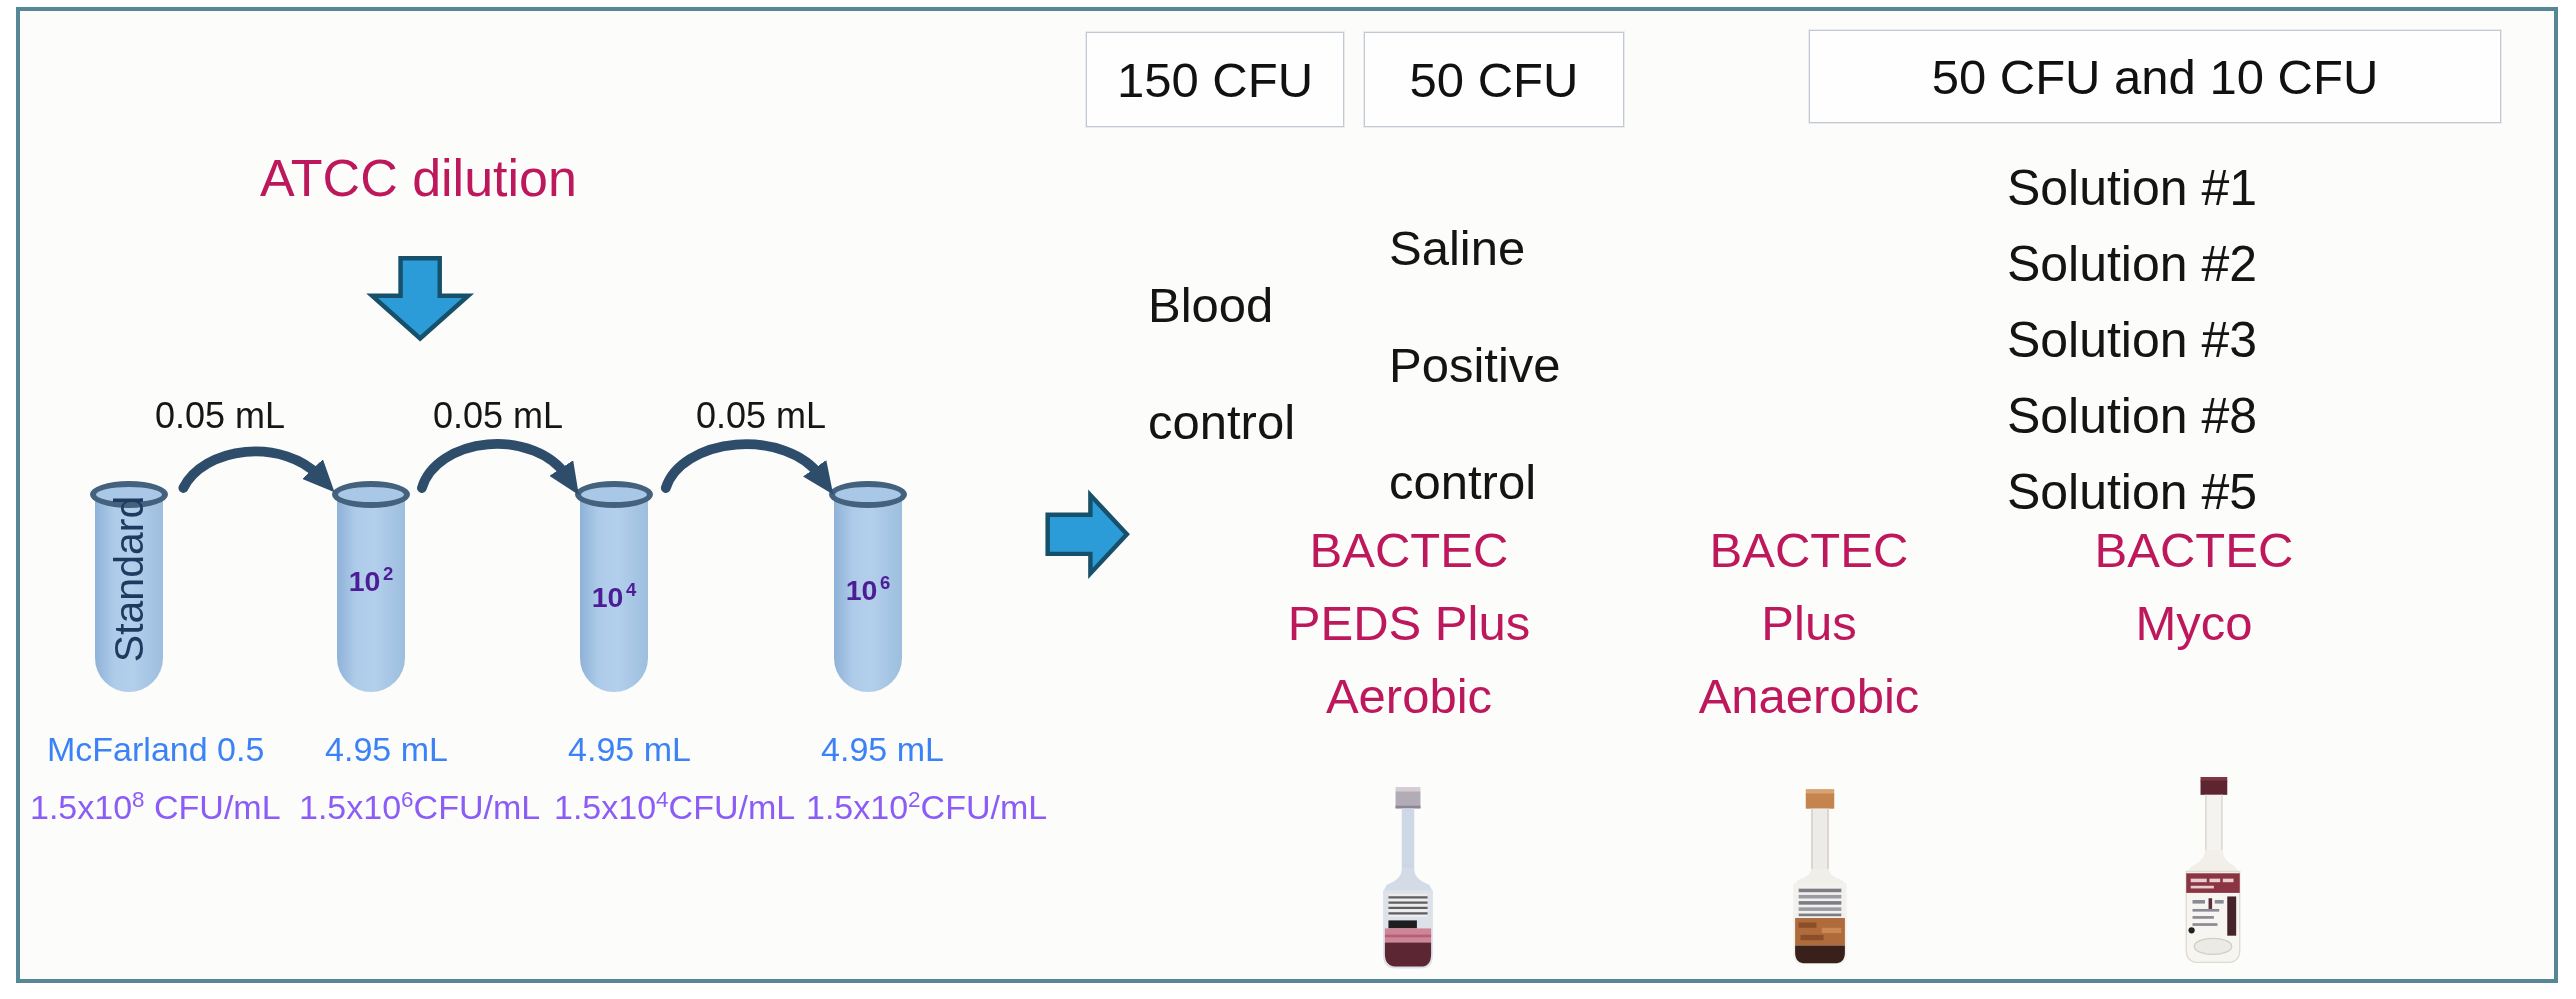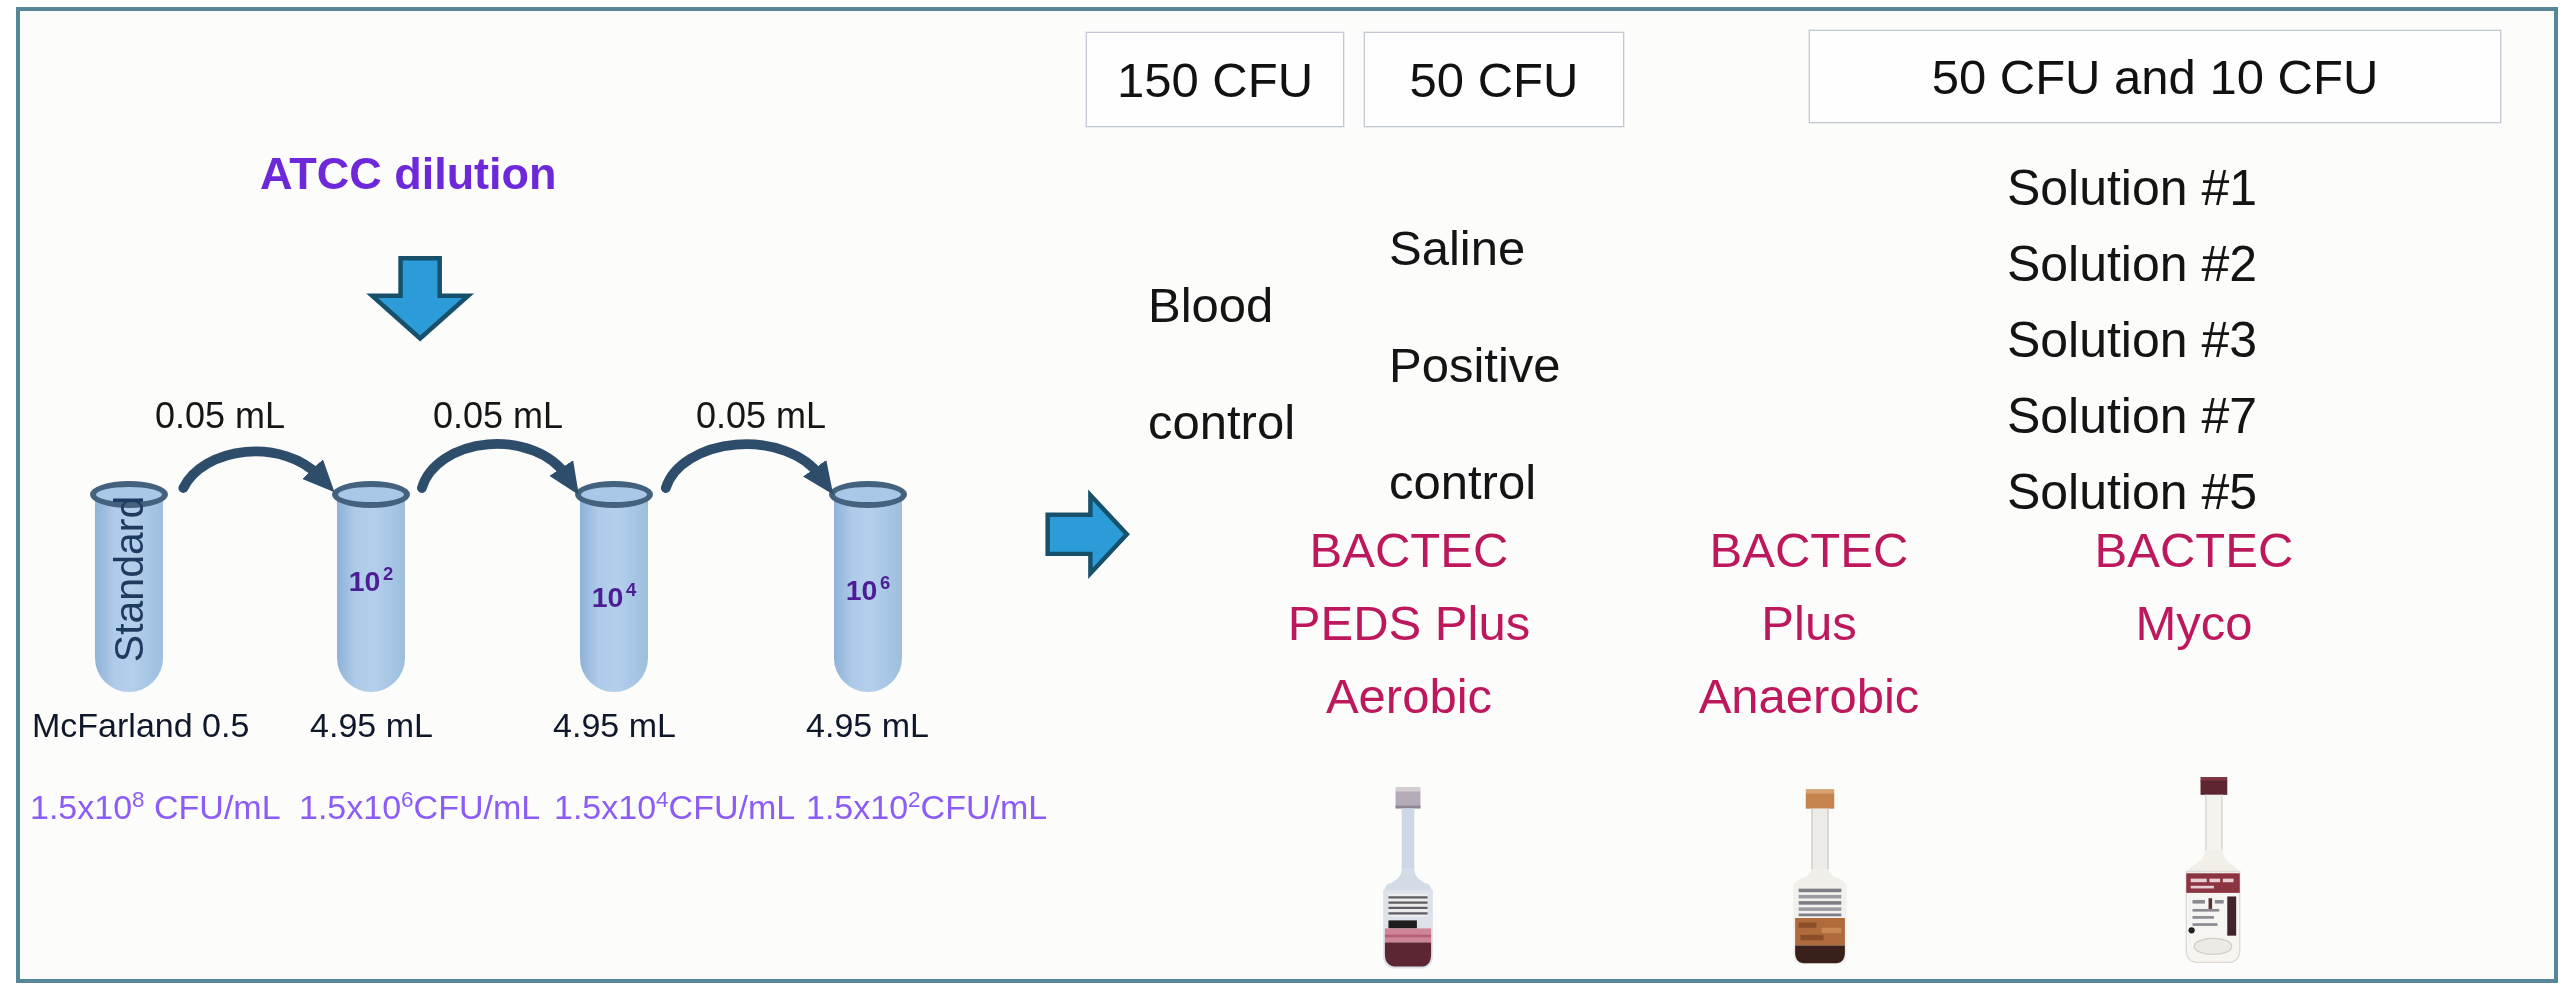--- a/index.html
+++ b/index.html
@@ -13,21 +13,21 @@
   }
   .abs{position:absolute;}
   .prewrap{white-space:pre-line;}
   
   .cfu-box{
     position:absolute;display:flex;align-items:center;justify-content:center;
     border:1.8px solid #c3c9d2;background:#fefefe;font-size:49px;color:#111;
     box-shadow:0 0 0 0.9px #e7eaee;
   }
   
-  .title{position:absolute;font-size:45px;color:#6d28d9;font-weight:bold;}
+  .title{position:absolute;font-size:52px;color:#be185d;}
   .transfer-label{position:absolute;width:160px;text-align:center;font-size:36px;color:#161616;}
   .ctrl-label{position:absolute;text-align:left;font-size:49px;line-height:117px;color:#141414;}
   .solutions{position:absolute;left:1985px;top:150px;width:294px;text-align:center;
     font-size:50px;line-height:76px;color:#141414;}
   .media-label{position:absolute;text-align:center;font-size:49px;line-height:73px;color:#be185d;}
   
   .tube{position:absolute;top:481px;width:78px;height:214px;}
   .tube-body{
     position:absolute;top:13.4px;left:5.3px;width:68px;height:198px;
     background:linear-gradient(90deg,#8fb2d8 0%,#aecbe9 28%,#b3cfec 55%,#9dbede 100%);
@@ -39,21 +39,21 @@
   }
   .tube-vlabel{
     position:absolute;left:50%;top:46%;transform:translate(-50%,-50%) rotate(-90deg);
     font-size:41px;color:#1d3a5f;white-space:nowrap;
   }
   .tube-dlabel{
     position:absolute;left:0;width:100%;text-align:center;
     font-size:28.5px;font-weight:600;color:#4c1d95;
   }
   .tube-dlabel sup{font-size:0.65em;margin-left:2.7px;}
-  .vol-label{position:absolute;top:706px;font-size:34px;color:#0f172a;}
+  .vol-label{position:absolute;top:730px;font-size:34px;color:#3b82f6;margin-left:15px;}
   .vol-center{width:169px;text-align:center;}
   .conc-label{position:absolute;top:787px;font-size:34px;color:#8b5cf6;white-space:nowrap;}
   .conc-label sup{font-size:0.66em;}
   .overlay{position:absolute;left:0;top:0;pointer-events:none;}
 </style>
 </head>
 <body>
 
 <div class="canvas">
   <div class="frame"></div>
@@ -122,21 +122,21 @@
   <div class="ctrl-label prewrap" style="left:1148px;top:247px;width:254px;">Blood
 control</div>
   <div class="ctrl-label prewrap" style="left:1389px;top:190px;width:258px;">Saline
 Positive
 control</div>
 
   <div class="solutions">
     <div>Solution #1</div>
     <div>Solution #2</div>
     <div>Solution #3</div>
-    <div>Solution #7</div>
+    <div>Solution #8</div>
     <div>Solution #5</div>
   </div>
 
   <div class="media-label prewrap" style="left:1251px;top:514px;width:316px;">BACTEC
 PEDS Plus
 Aerobic</div>
   <div class="media-label prewrap" style="left:1651px;top:514px;width:316px;">BACTEC
 Plus
 Anaerobic</div>
   <div class="media-label prewrap" style="left:2038px;top:514px;width:312px;">BACTEC

